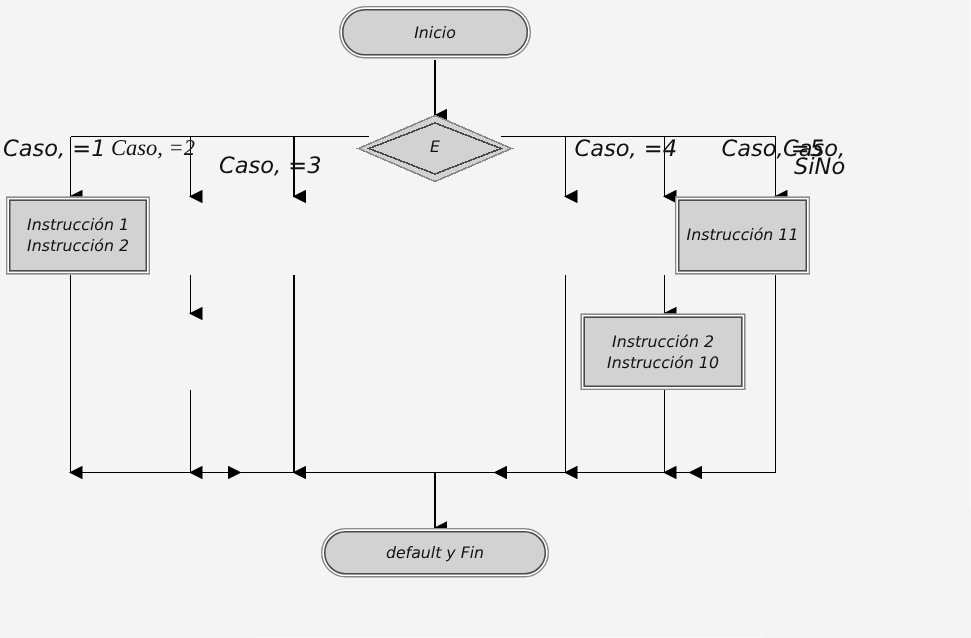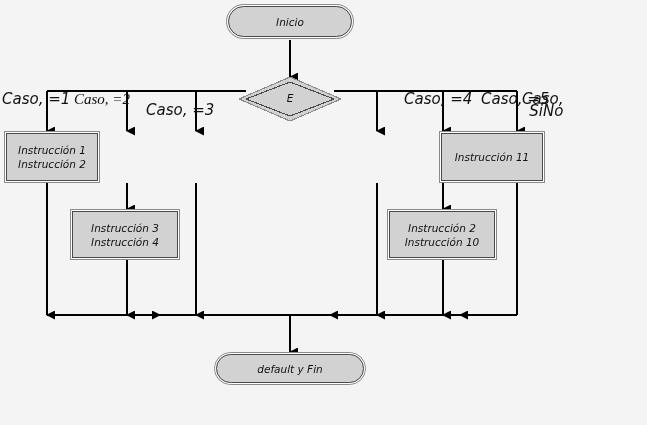--- a/index.html
+++ b/index.html
@@ -172,52 +172,44 @@
       <span class="term-label">Inicio</span>
     </div>
       </div>
   </div>
 
   <div class="diamond-label" style="left:270px; top:92px; width:40px;">E</div>
 
   <div class="edge-label" style="left:2px; top:93px;">Caso, =1</div>
   <div class="edge-label" style="left:74px; top:93px;font-family:Liberation Serif, serif;">Caso, =2</div>
   <div class="edge-label" style="left:146px; top:104px;">Caso, =3</div>
-  <div class="edge-label" style="left:404px; top:93px;">Caso, =4</div>
+  <div class="edge-label" style="left:383px; top:93px;">Caso, =4</div>
   <div class="edge-label" style="left:449px; top:93px;margin-left:32px;">Caso, =5</div>
   <div class="edge-label" style="left:522px; top:93px; text-align:right;">Caso,
 SiNo</div>
 
   <div class="node" style="left:4px; top:131px; width:96px; height:52px;">
     <div class="inner">
         <div class="inner2">
       <span class="proc-line">Instrucción 1</span>
       <span class="proc-line">Instrucción 2</span>
     </div>
       </div>
   </div>
 
 
 
-  <div class="node" style="left:439px; top:131px; width:106px; height:52px;">
+  <div class="node" style="left:450px; top:131px; width:90px; height:52px;">
     <div class="inner">
         <div class="inner2">
       <span class="proc-line">Instrucción 11</span>
     </div>
       </div>
   </div>
 
-  <div class="node" style="left:70px; top:209px; width:110px; height:51px;">
-    <div class="inner">
-        <div class="inner2">
-      <span class="proc-line">Instrucción 3</span>
-      <span class="proc-line">Instrucción 4</span>
-    </div>
-      </div>
-  </div>
 
   <div class="node" style="left:387px; top:209px; width:110px; height:51px;">
     <div class="inner">
         <div class="inner2">
       <span class="proc-line">Instrucción 2</span>
       <span class="proc-line">Instrucción 10</span>
     </div>
       </div>
   </div>
 

